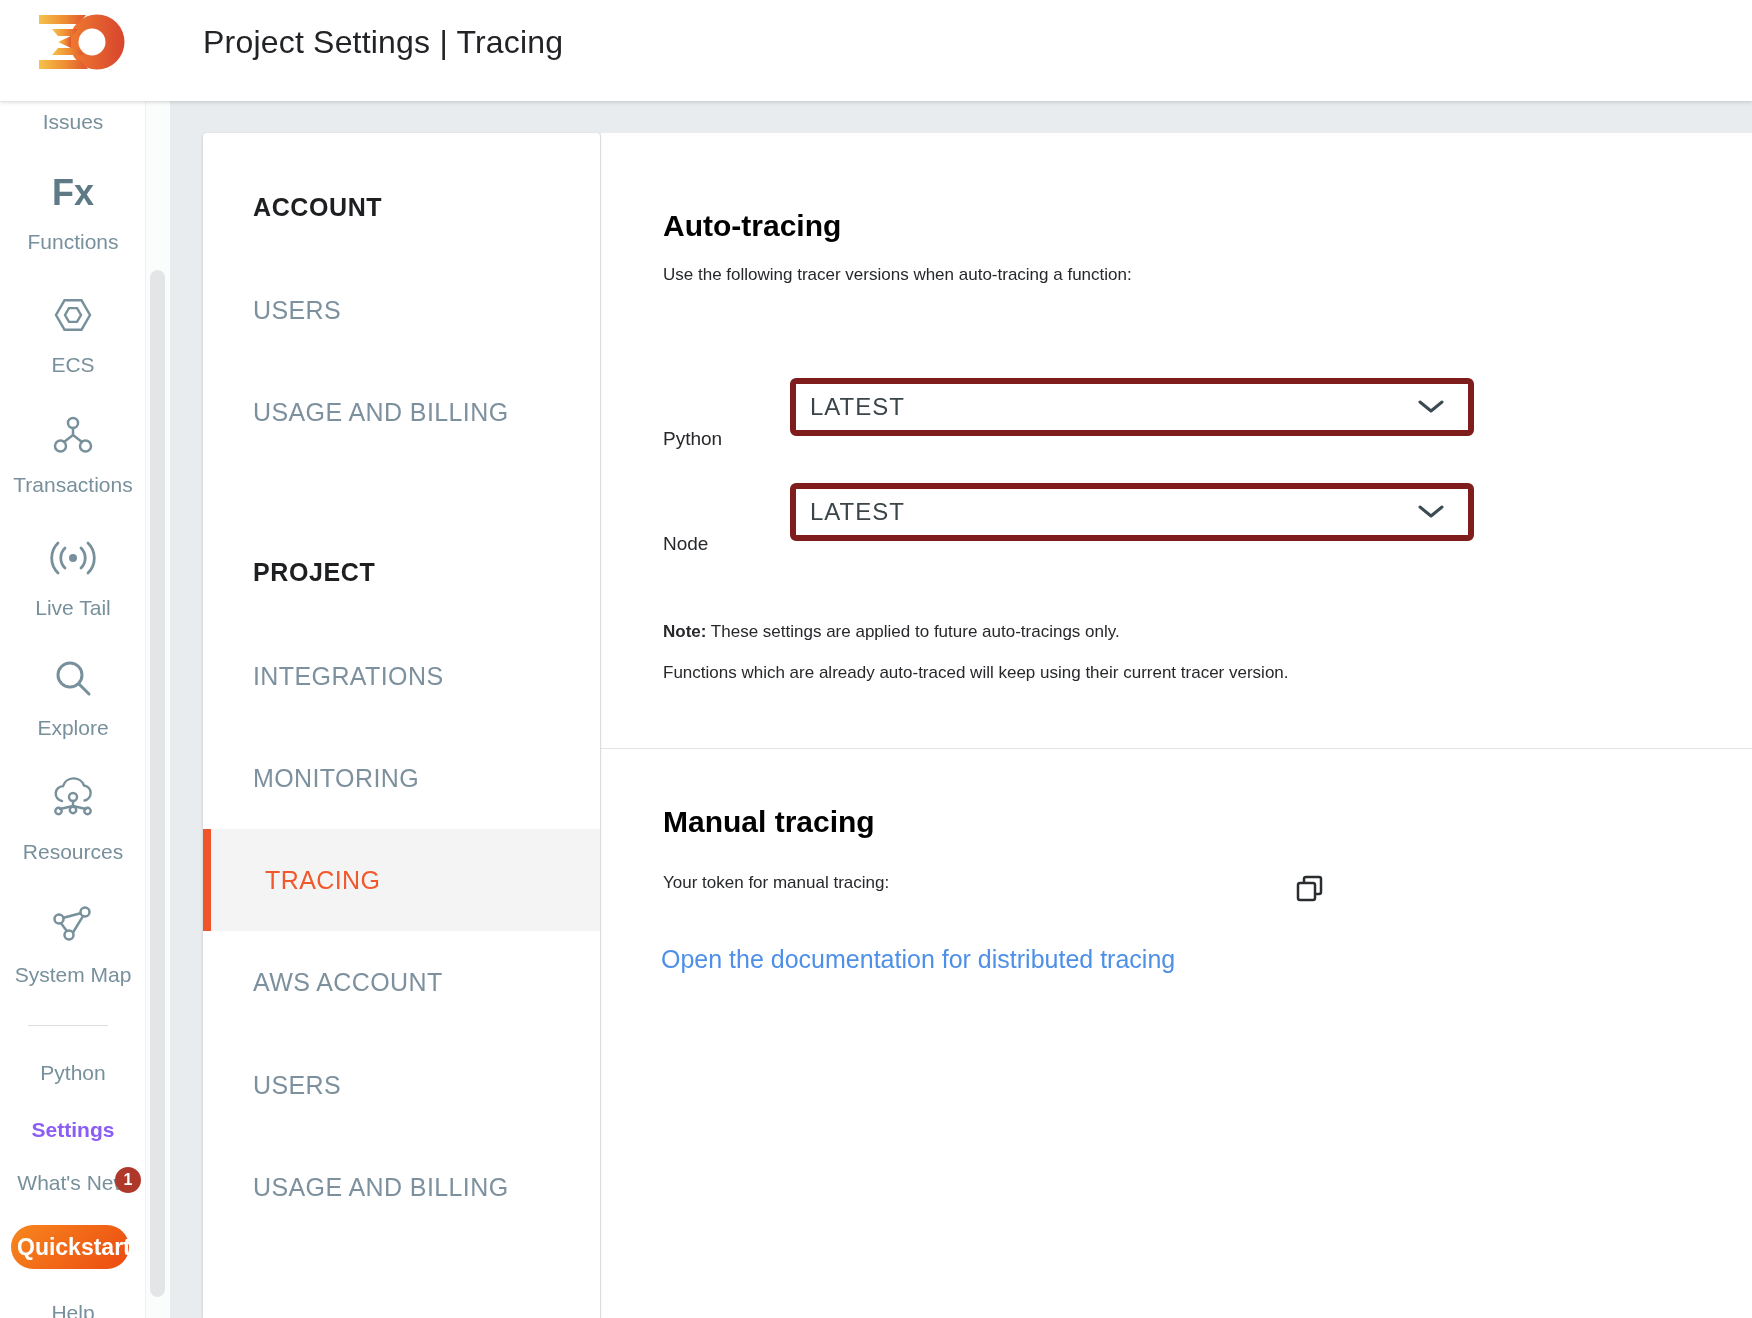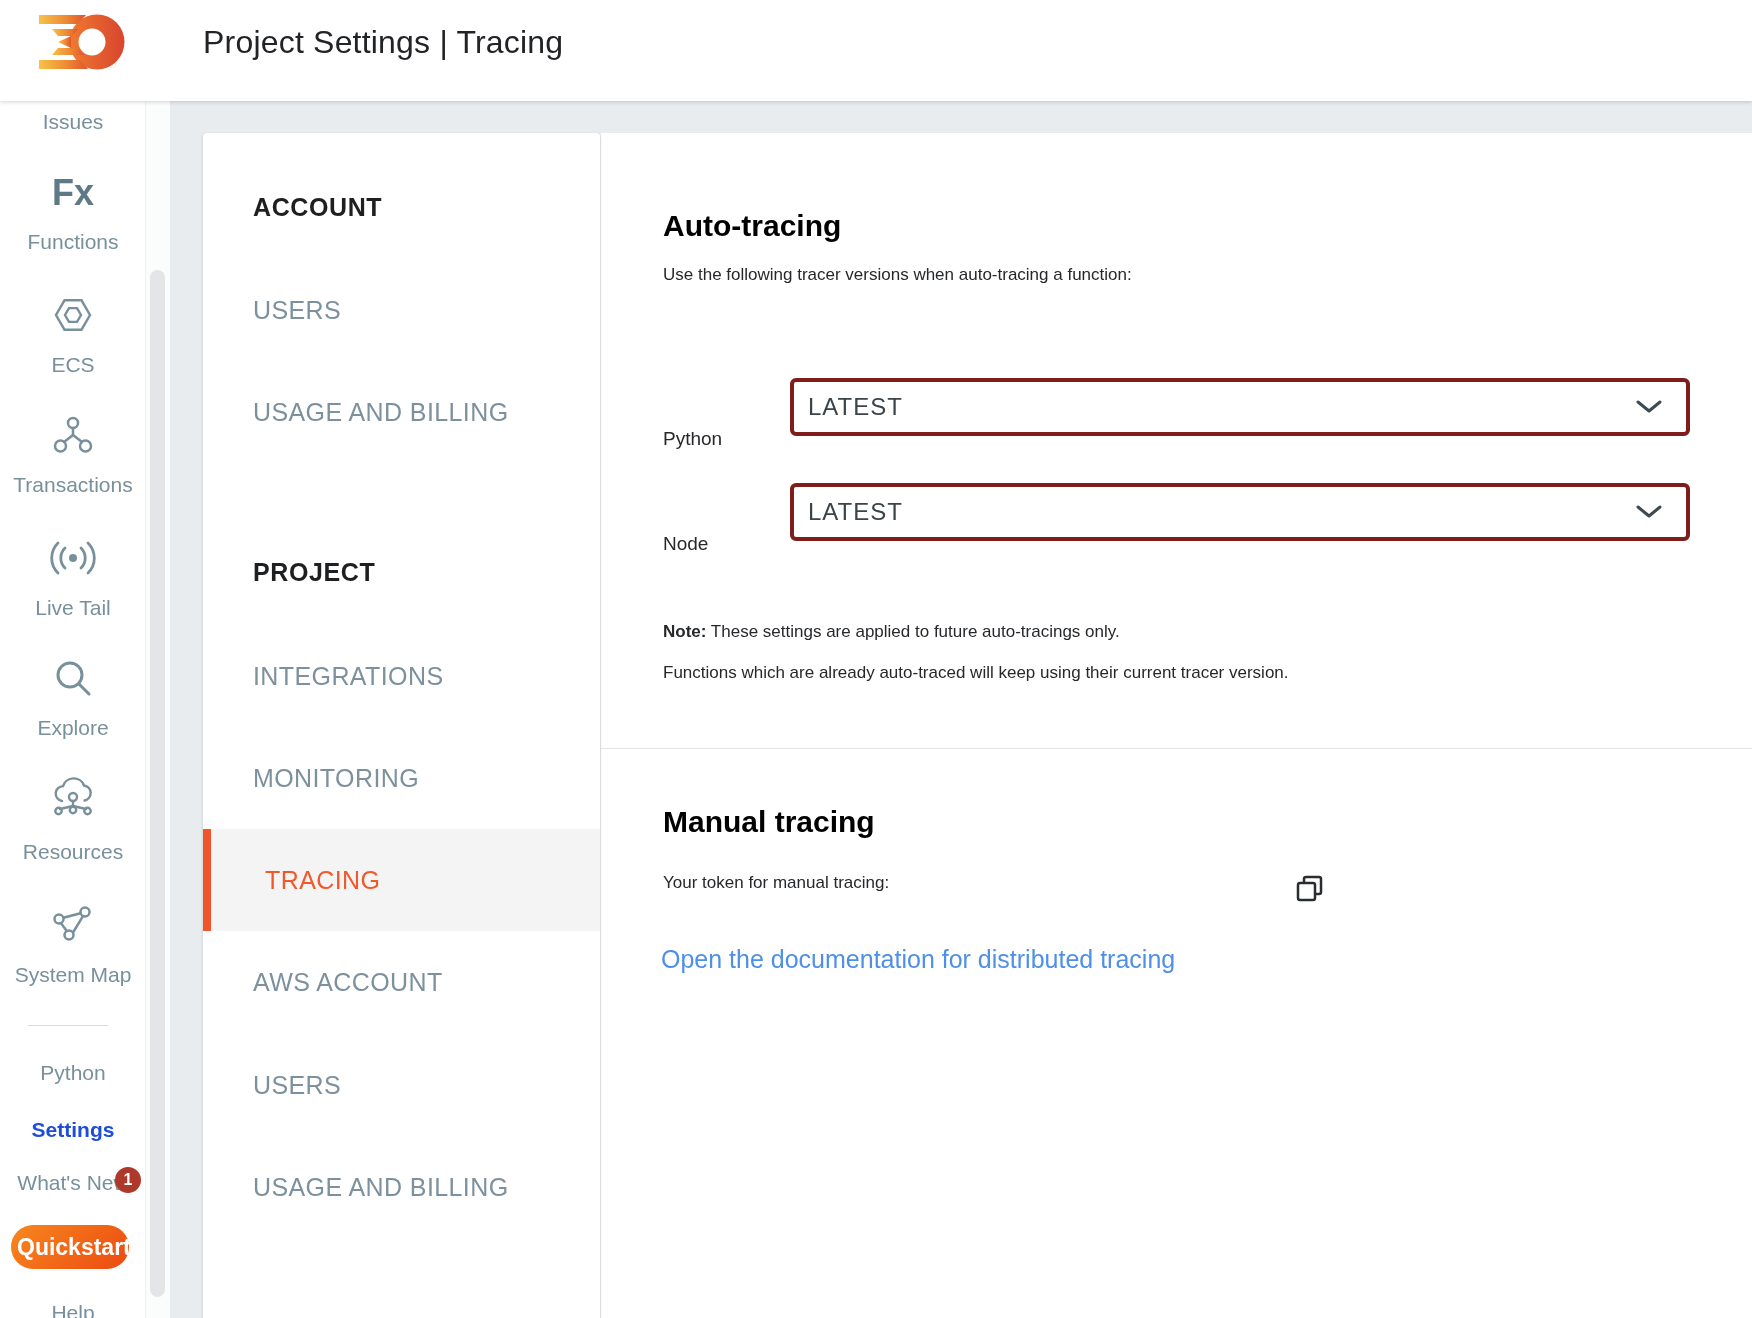--- a/index.html
+++ b/index.html
@@ -17,41 +17,41 @@
 
   
   .sidebar{position:absolute;left:0;top:101px;width:170px;height:1217px;background:#fff;z-index:10;}
   .sidebar-scroll{position:absolute;right:0;top:0;width:24px;height:100%;background:#fbfcfc;border-left:1px solid #eef0f1;}
   .sidebar-thumb{position:absolute;left:4px;top:169px;width:15px;height:1027px;border-radius:8px;background:#e3e5e7;}
   .sb-item{position:absolute;left:0;width:146px;text-align:center;transform:translateY(-50%);
            color:#78909c;font-size:21px;cursor:pointer;}
   .sb-icon{position:absolute;left:0;width:146px;text-align:center;transform:translateY(-50%);color:#78909c;}
   .sb-fx{font-size:36px;font-weight:bold;color:#5f7a87;}
   .sb-divider{position:absolute;left:28px;width:80px;height:1px;background:#d9dde0;}
-  .sb-active{color:#1d4ed8;font-weight:bold;}
+  .sb-active{color:#8b5cf6;font-weight:bold;}
   .sb-badge{position:absolute;left:115px;top:1066px;width:26px;height:26px;border-radius:50%;
             background:#ae3829;color:#fff;font-size:16px;font-weight:bold;line-height:26px;text-align:center;z-index:12;}
   .quickstart{position:absolute;left:11px;top:1124px;width:118px;height:44px;border-radius:22px;border:none;
               background:linear-gradient(135deg,#f7871e,#ec4a11);color:#fff;font-weight:bold;font-size:23px;
               font-family:"Liberation Sans",sans-serif;cursor:pointer;}
 
   
   .settings-card{position:absolute;left:203px;top:133px;width:397px;height:1185px;background:#fff;z-index:5;
                  border-radius:4px 4px 0 0;box-shadow:0 1px 3px rgba(0,0,0,.18);}
   .snav-row{position:absolute;left:0;width:100%;height:102px;display:flex;align-items:center;
             padding-left:50px;box-sizing:border-box;font-size:25px;letter-spacing:.4px;color:#7d909d;cursor:pointer;}
   .snav-header{color:#1d1f21;font-weight:bold;cursor:default;letter-spacing:.6px;}
   .snav-active{background:#f4f4f5;border-left:8px solid #f0542a;padding-left:54px;color:#f1582b;}
 
   
   .main{position:absolute;left:601px;top:133px;width:1151px;height:1185px;background:#fff;z-index:4;}
   .section-title{position:absolute;left:62px;font-size:30px;font-weight:bold;color:#000000;}
   .body-text{position:absolute;left:62px;font-size:17px;color:#26282b;}
   .field-label{position:absolute;left:62px;font-size:19px;color:#26282b;margin-top:38px;}
-  .select{position:absolute;left:189px;width:900px;height:58px;box-sizing:border-box;border:4px solid #7f1d1d;
+  .select{position:absolute;left:189px;width:684px;height:58px;box-sizing:border-box;border:6px solid #7f1d1d;
           border-radius:6px;background:#fff;display:flex;align-items:center;justify-content:space-between;
           padding:0 24px 0 14px;cursor:pointer;}
   .select-value{font-size:24px;color:#3a4449;letter-spacing:1px;}
   .content-divider{position:absolute;left:0;top:615px;width:100%;height:1px;background:#e2e5e7;}
   .token-chip{position:absolute;left:452px;top:723px;width:219px;height:62px;background:#edeef0;border-radius:8px;
               display:flex;align-items:center;justify-content:center;cursor:pointer;}
   .token-text{font-family:"DejaVu Sans Mono",monospace;font-size:25px;color:#dc4380;}
   .copy-btn{position:absolute;left:693px;top:740px;width:32px;height:32px;cursor:pointer;background:none;border:none;padding:0;}
   .doc-link{position:absolute;left:60px;top:812px;font-size:25px;color:#4e8fe8;text-decoration:none;cursor:pointer;}
 </style>

